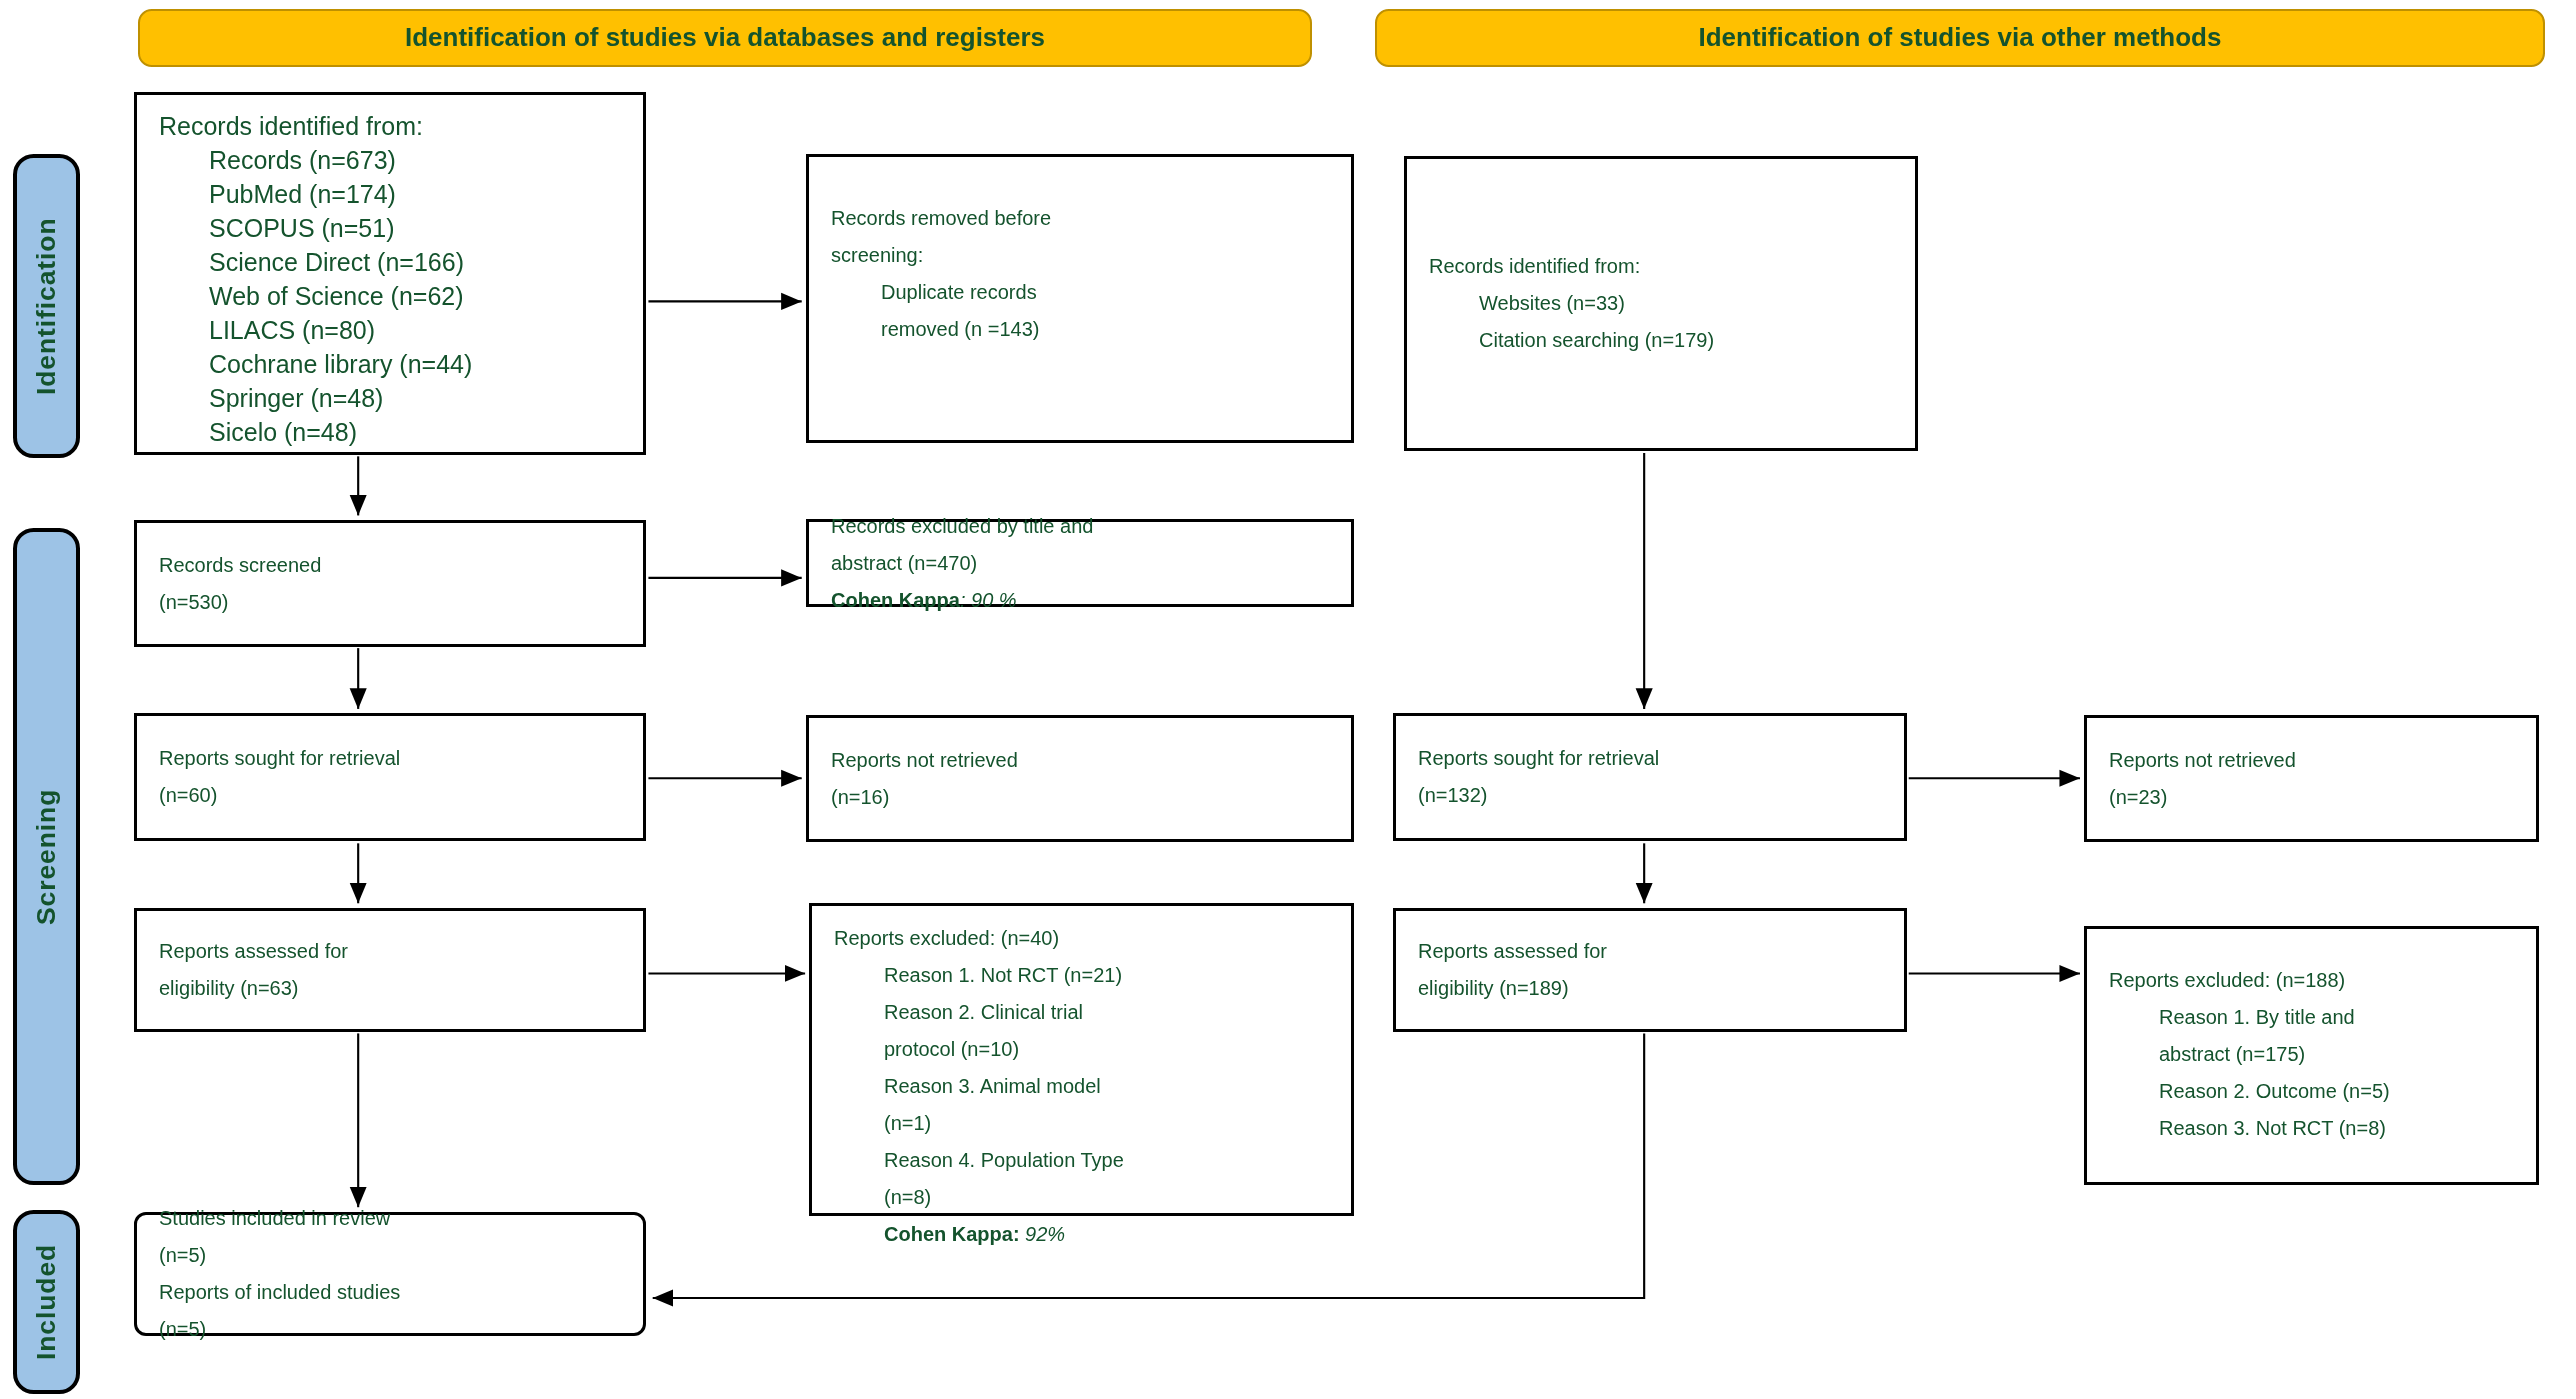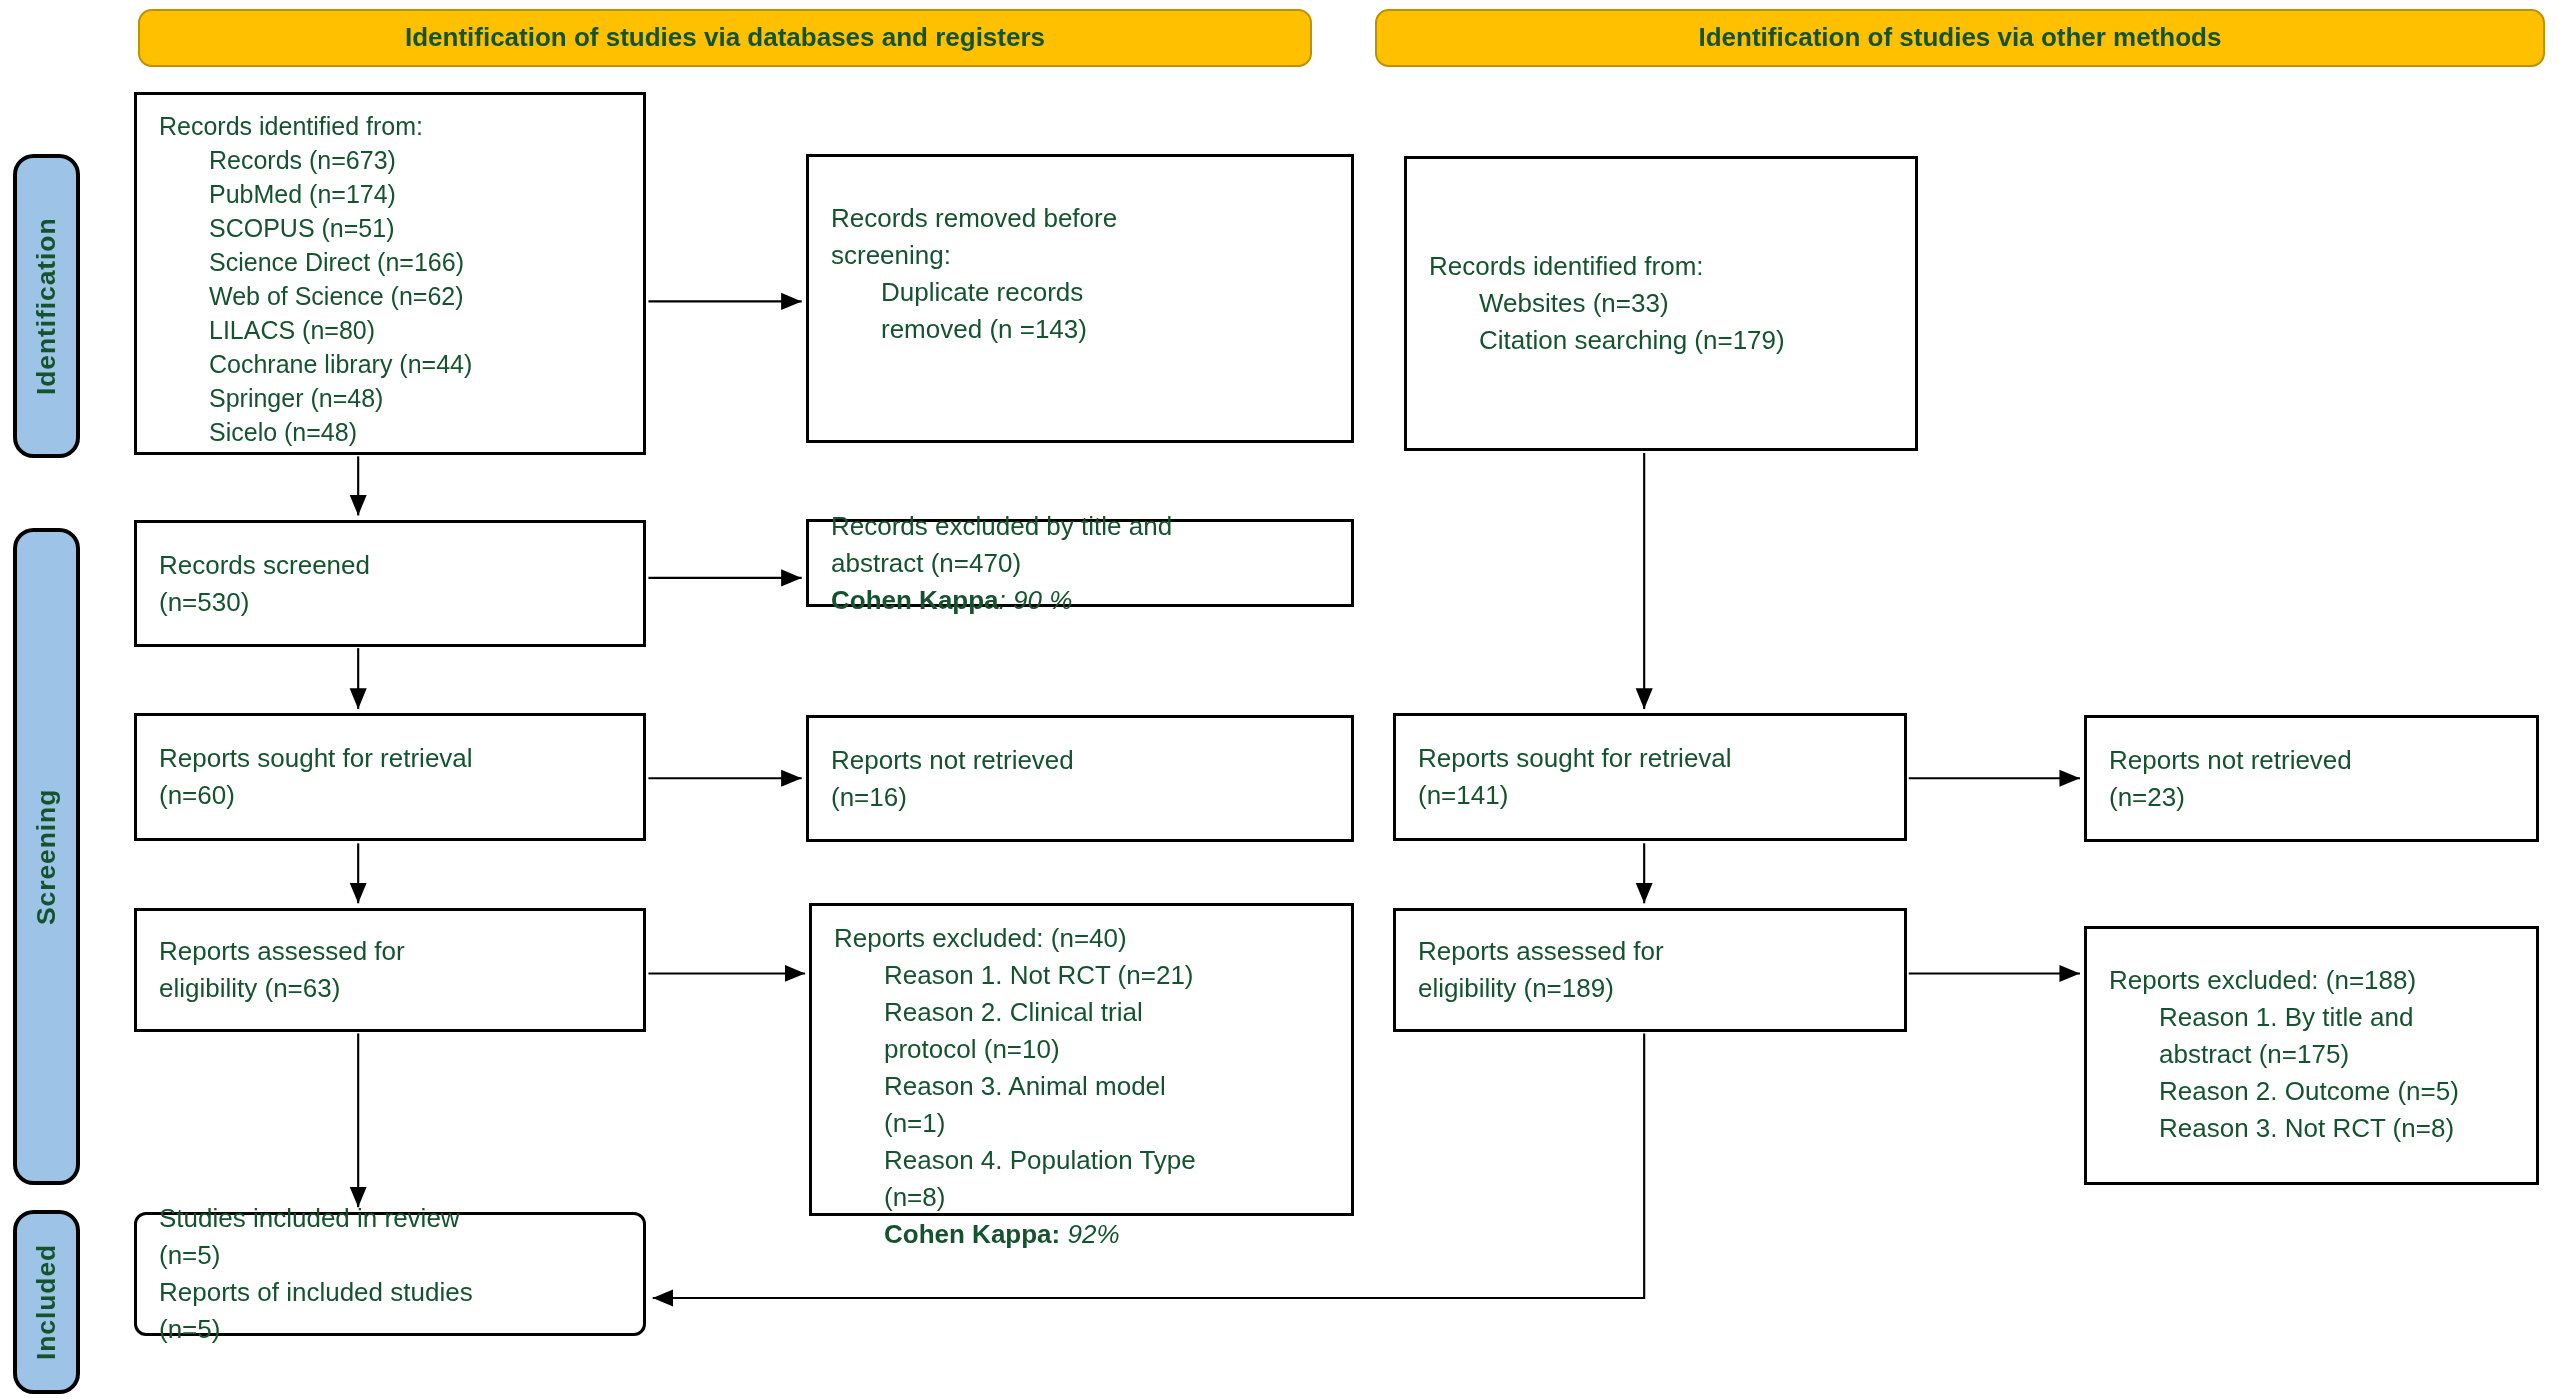--- a/index.html
+++ b/index.html
@@ -10,21 +10,21 @@
     font-family:"Liberation Sans", sans-serif;
     color:#14532d;
     overflow:hidden;
   }
   
   .box{
     position:absolute;
     background:#fff;
     border:3.4px solid #000;
     box-sizing:border-box;
-    font-size:26px;
+    font-size:20px;
     line-height:37px;
   }
   .box.center{display:flex;flex-direction:column;justify-content:center;}
   .box .pad{padding-left:22px;padding-right:6.9px;}
   .ln{white-space:nowrap;}
   .ind{padding-left:50px;}
   .kappa-bold{font-weight:bold;}
   .kappa-rest{font-style:italic;}
 
   #box-a{left:134px;top:92px;width:512px;height:363px;font-size:25px;line-height:34px;}
@@ -216,21 +216,21 @@
     <div class="pad">
       <div class="ln">Records identified from:</div>
       <div class="ln ind">Websites (n=33)</div>
       <div class="ln ind">Citation searching (n=179)</div>
     </div>
   </div>
 
   <div class="box center" id="box-k">
     <div class="pad">
       <div class="ln">Reports sought for retrieval</div>
-      <div class="ln">(n=141)</div>
+      <div class="ln">(n=132)</div>
     </div>
   </div>
 
   <div class="box center" id="box-m">
     <div class="pad">
       <div class="ln">Reports not retrieved</div>
       <div class="ln">(n=23)</div>
     </div>
   </div>
 

